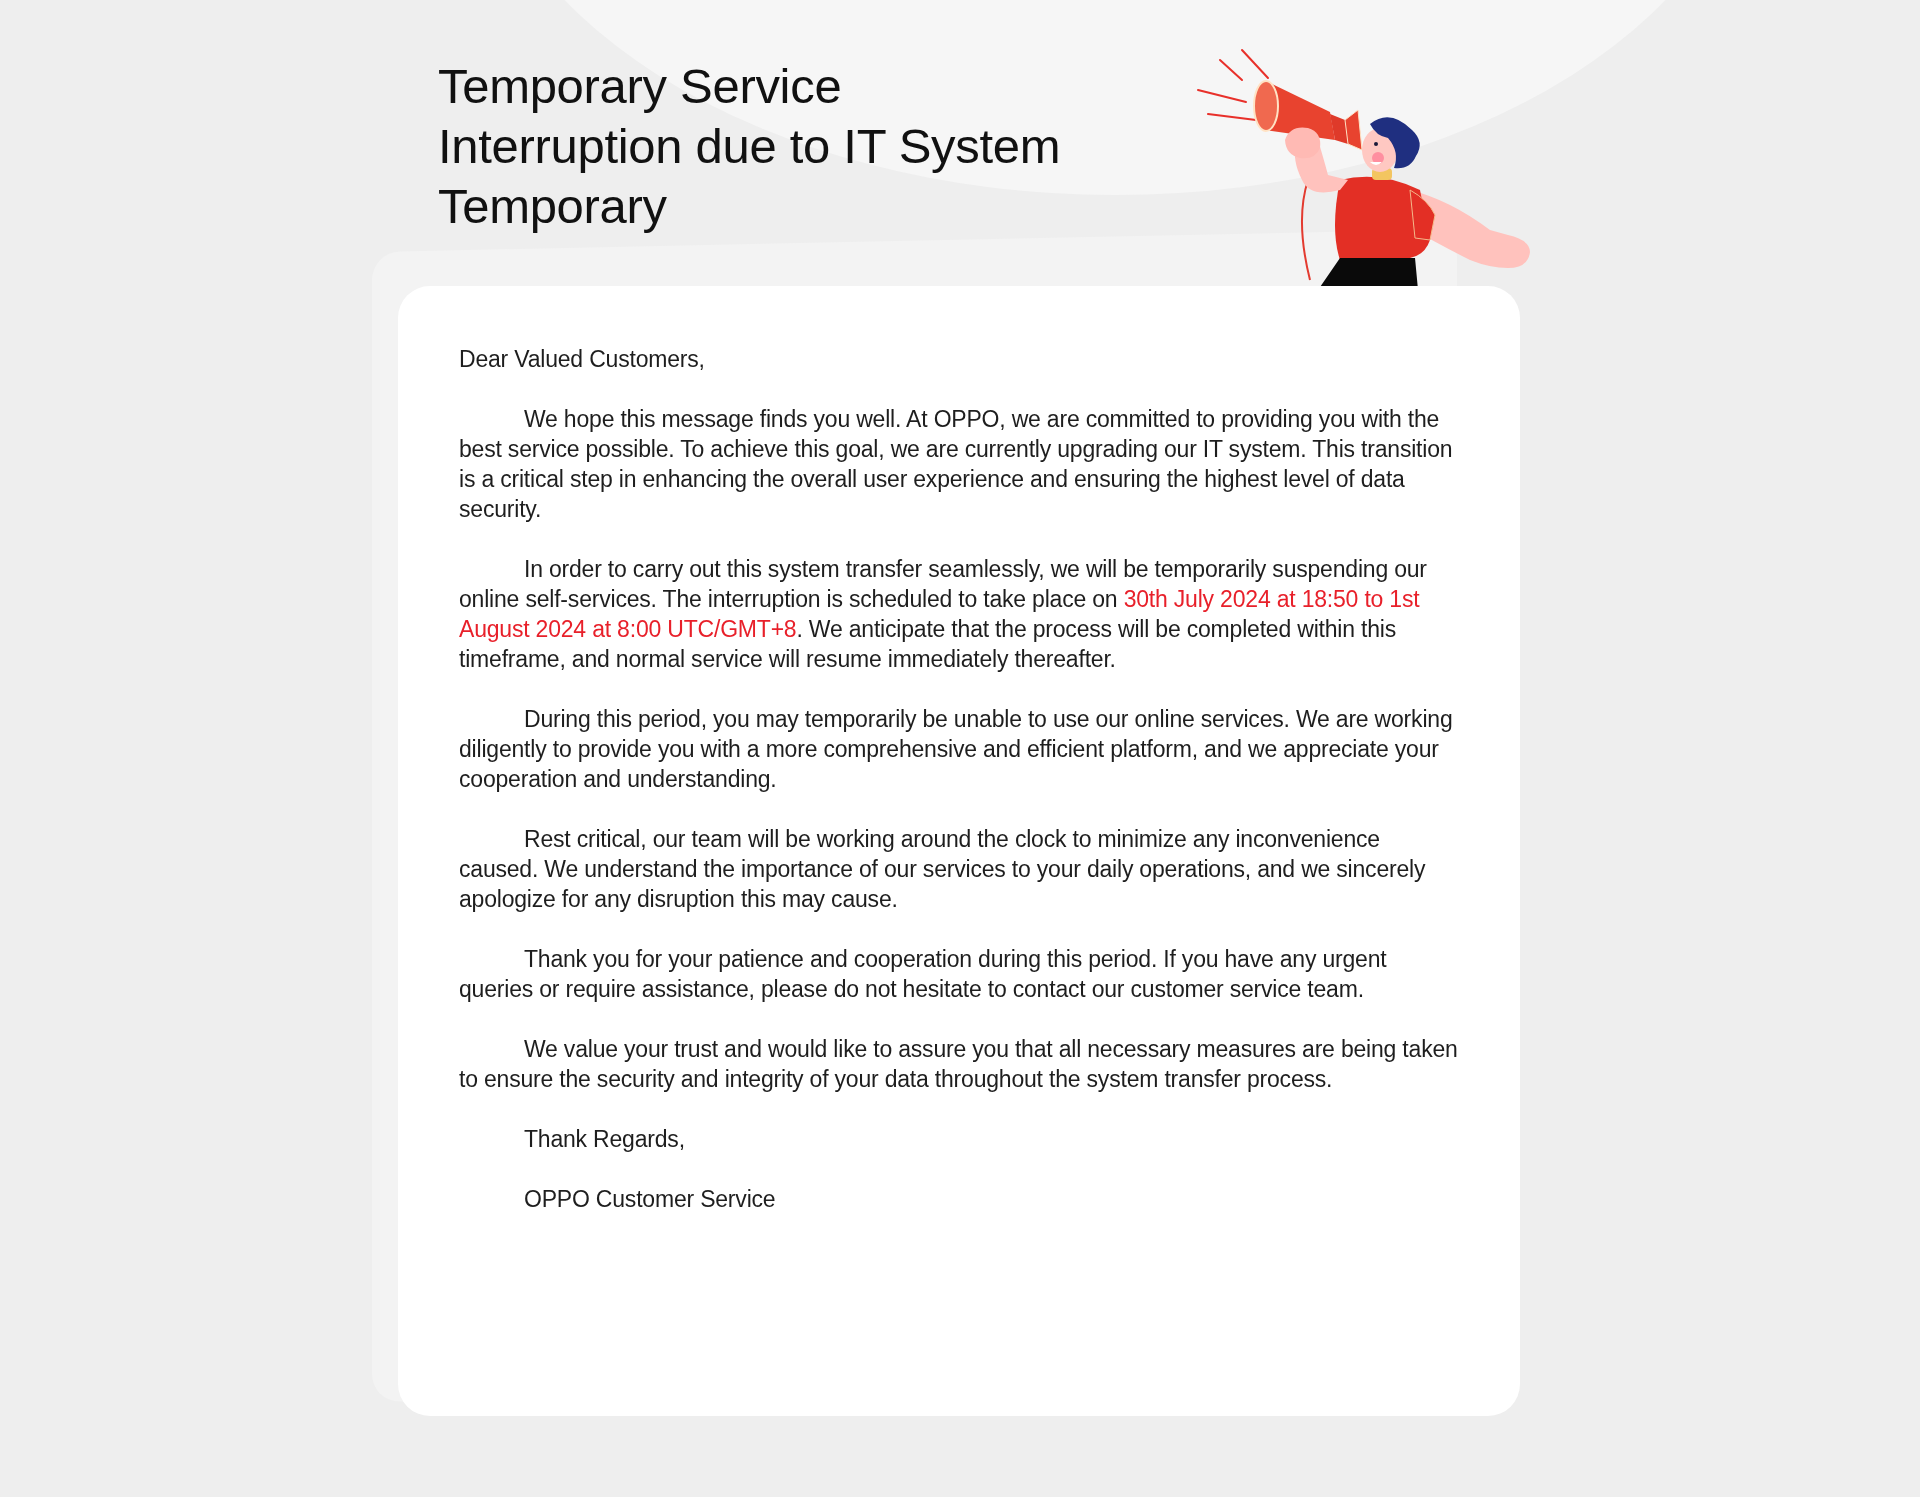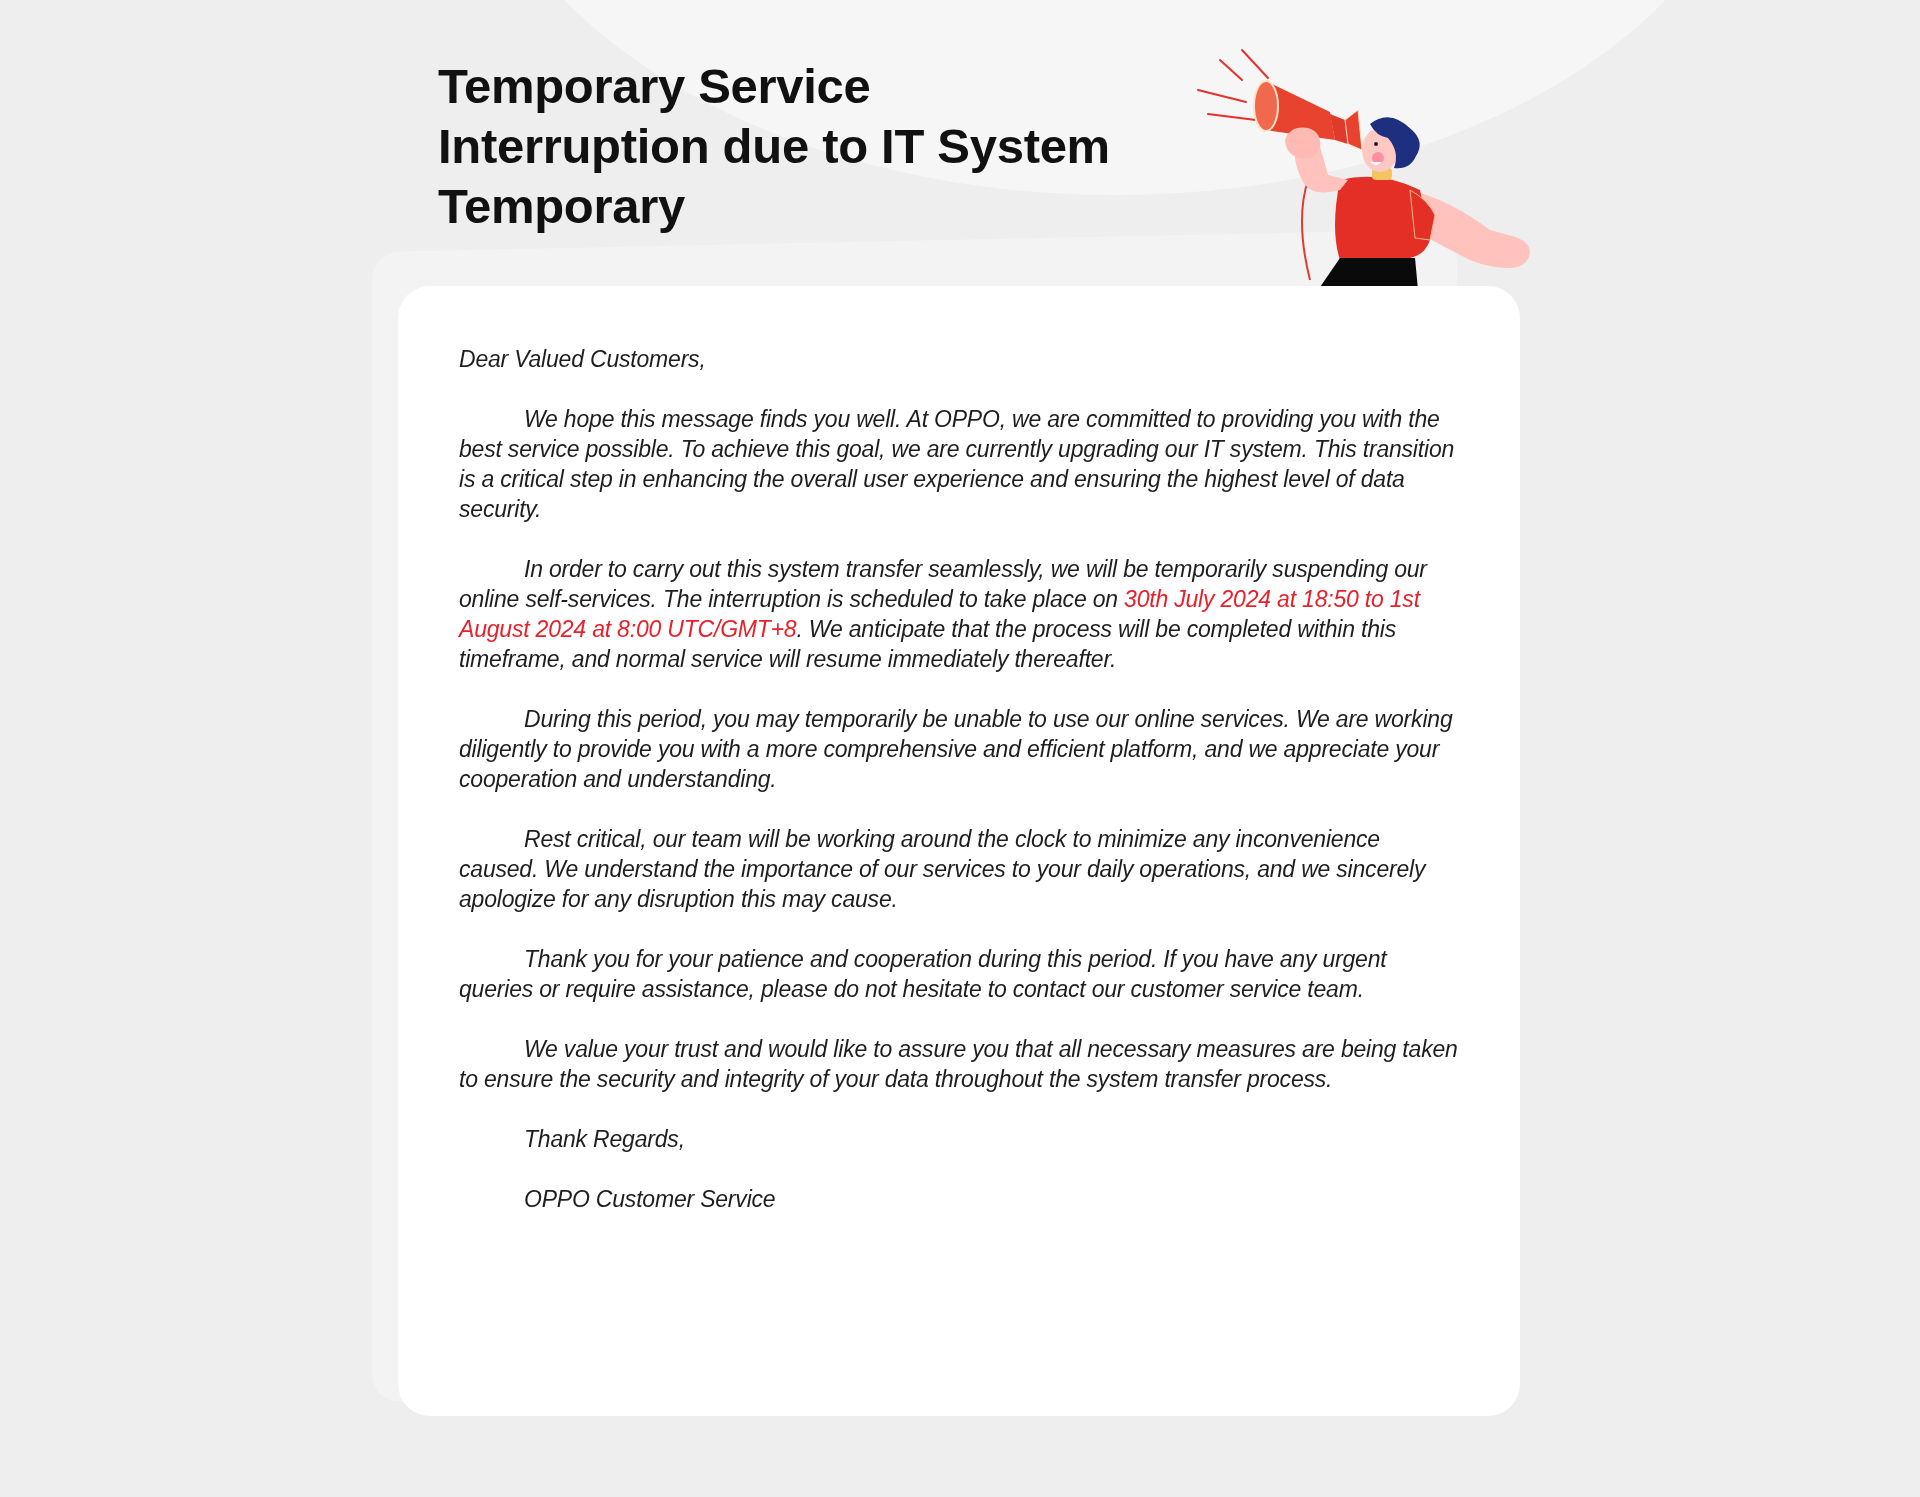--- a/index.html
+++ b/index.html
@@ -36,21 +36,21 @@
       transform-origin: left top;
     }
     .title {
       position: absolute;
       left: 438px;
       top: 56px;
       width: 700px;
       margin: 0;
       font-size: 49px;
       line-height: 60px;
-      font-weight: bold;
+      font-weight: normal;
       color: #111111;
       letter-spacing: -0.3px;
     }
     .illustration {
       position: absolute;
       left: 1190px;
       top: 40px;
       width: 350px;
       height: 250px;
     }
@@ -66,21 +66,20 @@
       padding: 58px 58px 0 61px;
     }
     .letter {
       font-size: 23px;
       line-height: 30px;
       color: #1e1e1e;
       letter-spacing: -0.2px;
     }
     .letter p {
       margin: 0 0 30px 0;
-      font-style: italic;
     }
     .letter p.indent {
       text-indent: 65px;
       margin-top: 12px;
     }
     .letter p.sign {
       padding-left: 65px;
     }
     .hl {
       color: #e8202a;

